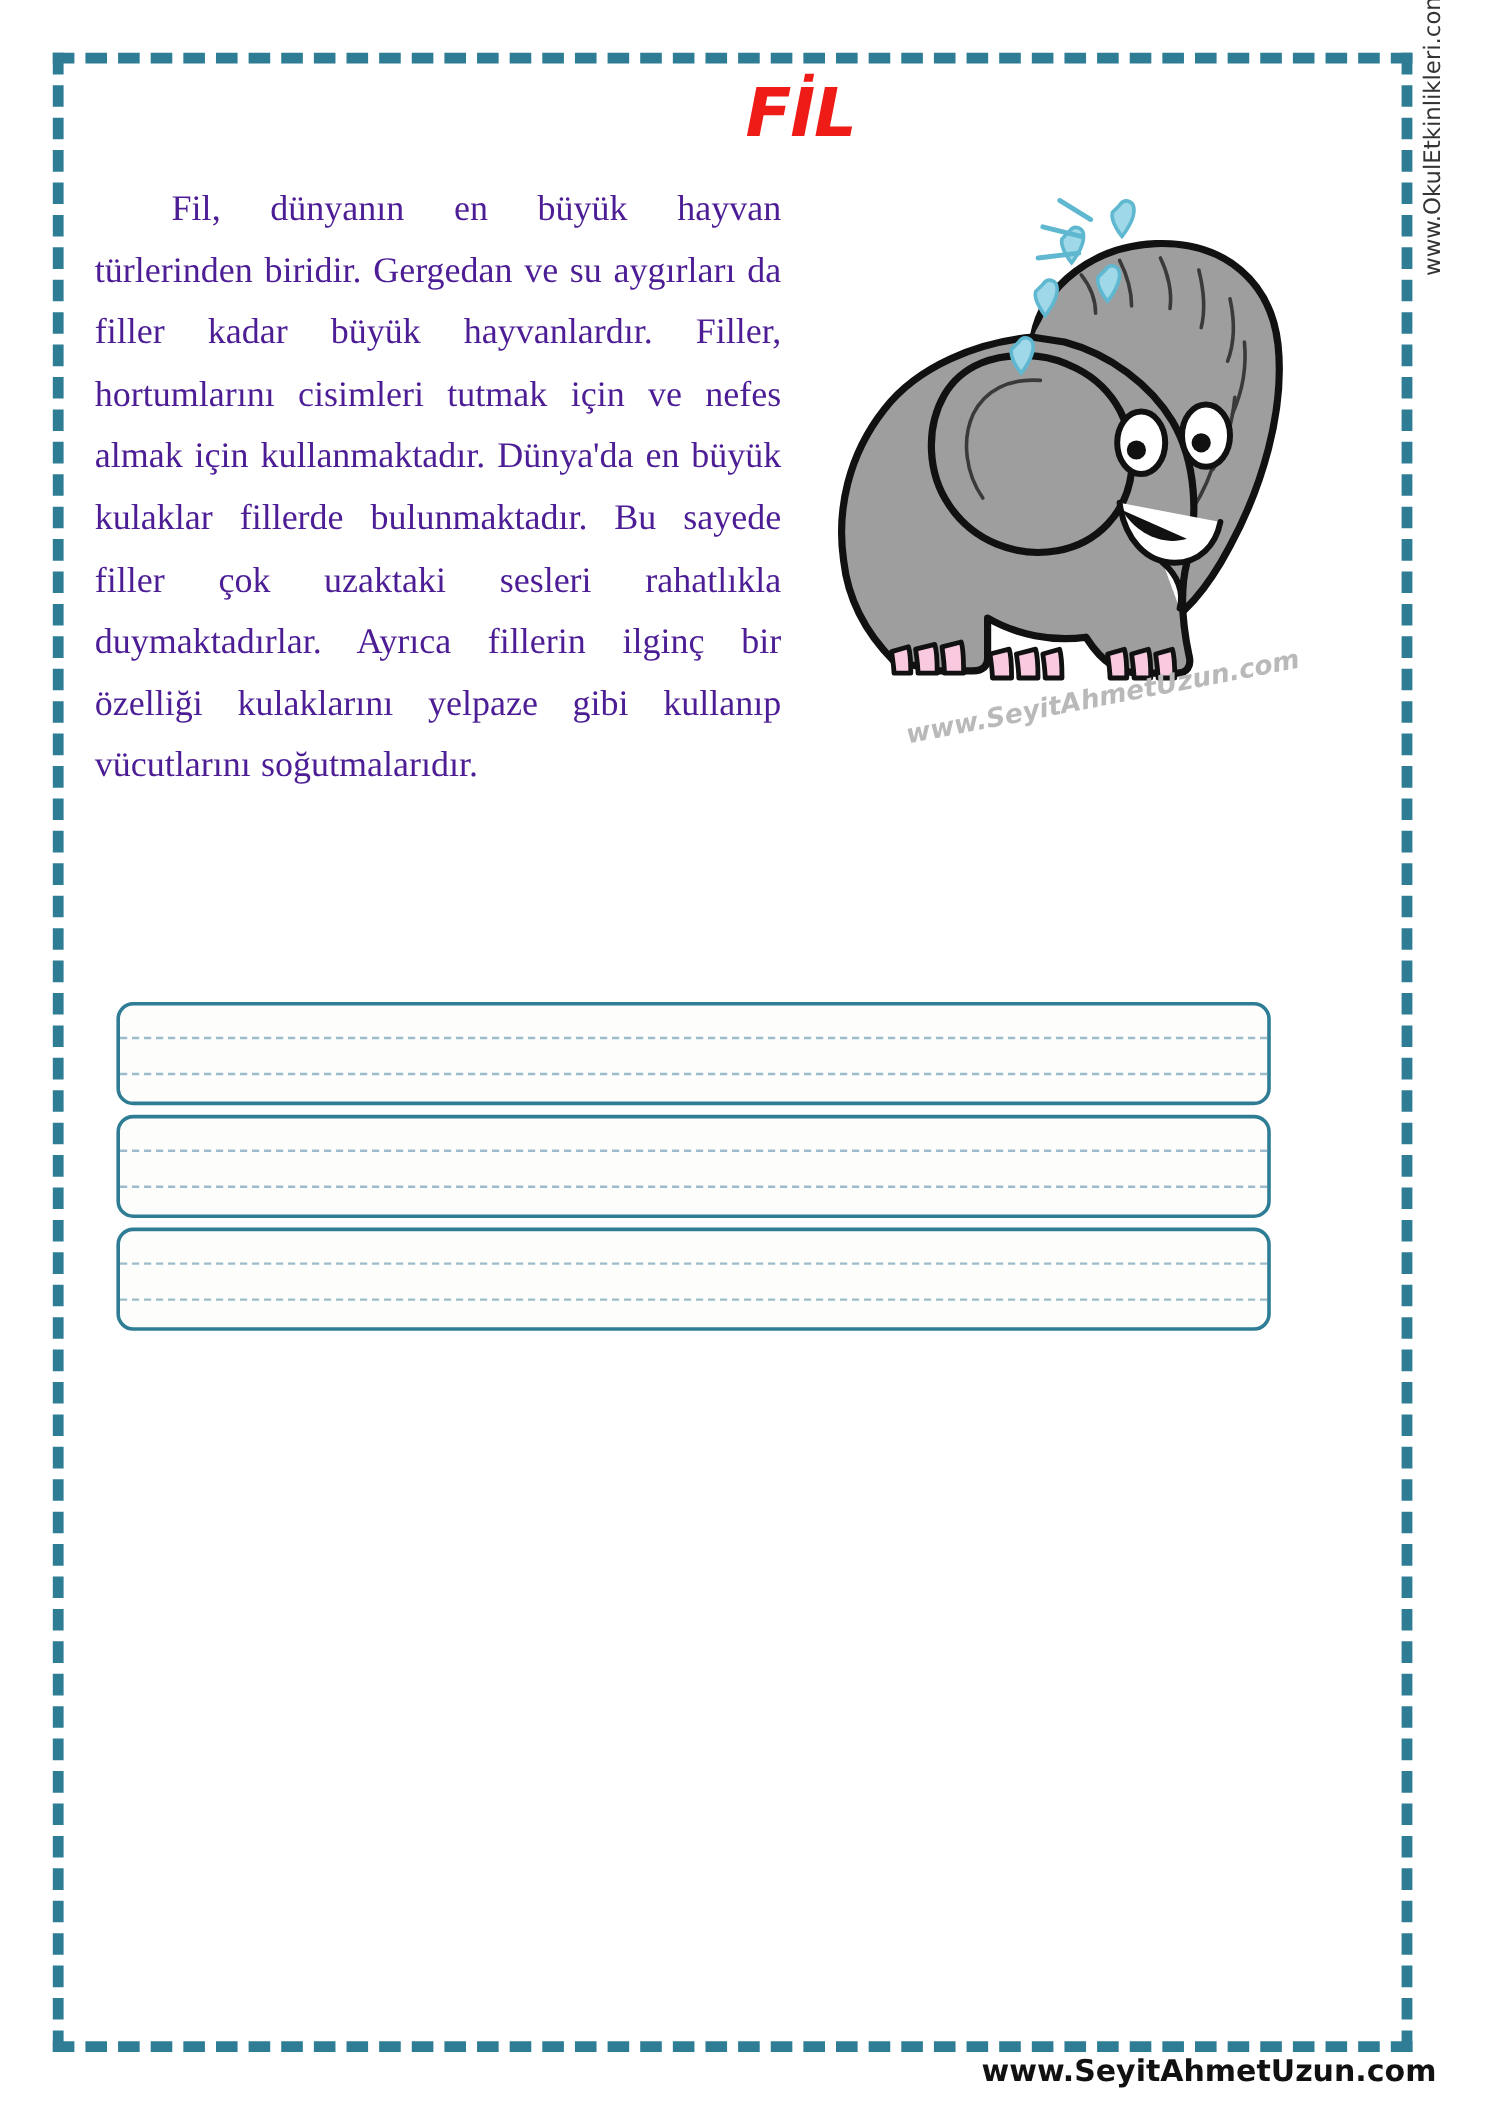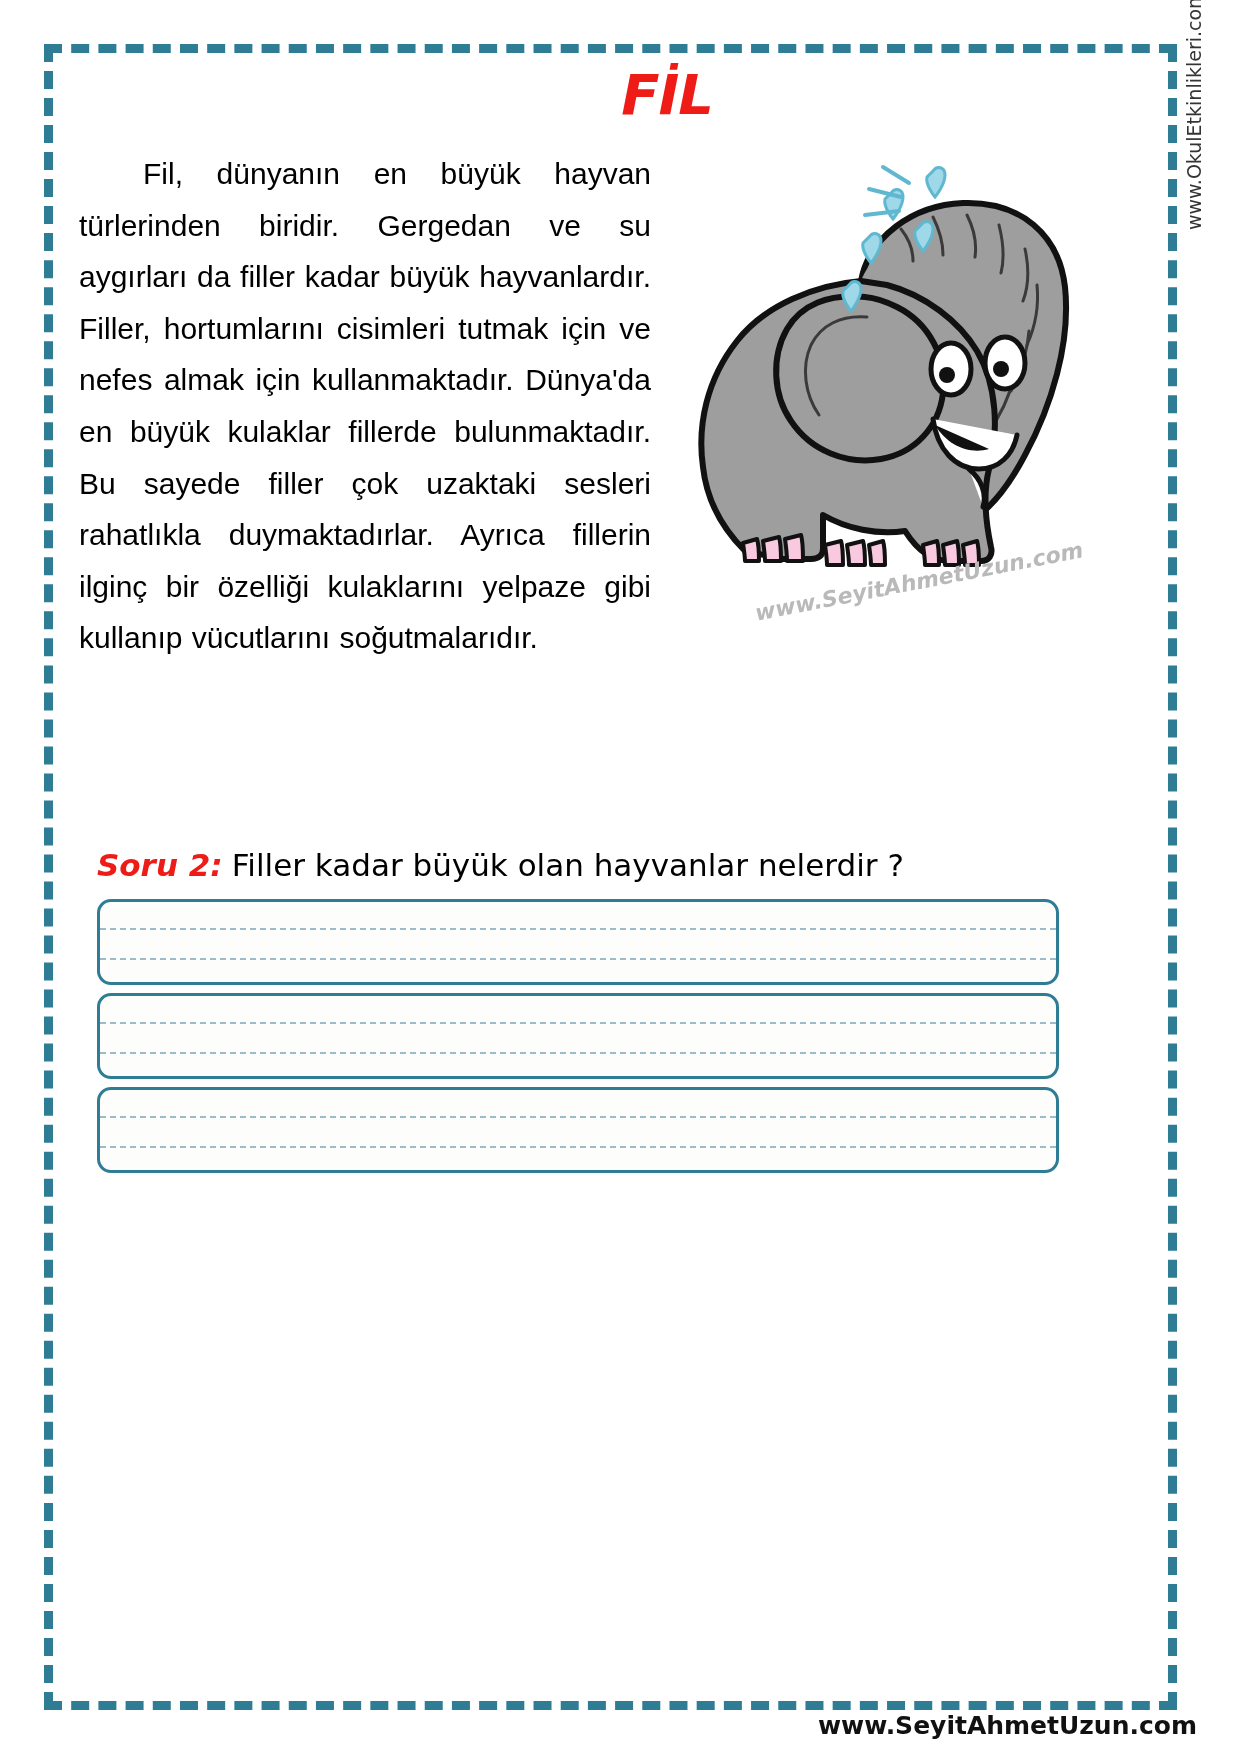--- a/index.html
+++ b/index.html
@@ -44,24 +44,24 @@
   }
 
   
   .passage {
     position: absolute;
     left: 26px;
     top: 95px;
     width: 572px;
     text-align: justify;
     text-align-last: left;
-    font-family: Liberation Sans, sans-serif;
+    font-family: Liberation Serif, serif;
     font-size: 30px;
     line-height: 1.72;
-    color: #000000;
+    color: #4c1d95;
     text-indent: 64px;
     word-spacing: 1px;
   }
 
   
   .illustration {
     position: absolute;
     left: 580px;
     top: 110px;
     width: 470px;
@@ -233,23 +233,20 @@
       </g>
     </svg>
   </div>
 
   <div class="wm-diagonal">www.SeyitAhmetUzun.com</div>
 
   <div class="questions">
 
 
     <div class="qblock">
-      <div class="qline">
-        <span class="q-label">Soru 2:</span><span class="q-text">Filler kadar büyük olan hayvanlar nelerdir ?</span>
-      </div>
       <div class="answer-box">
         <div class="rule rule-1"></div>
         <div class="rule rule-2"></div>
       </div>
     </div>
 
     <div class="qblock">
       <div class="answer-box">
         <div class="rule rule-1"></div>
         <div class="rule rule-2"></div>

